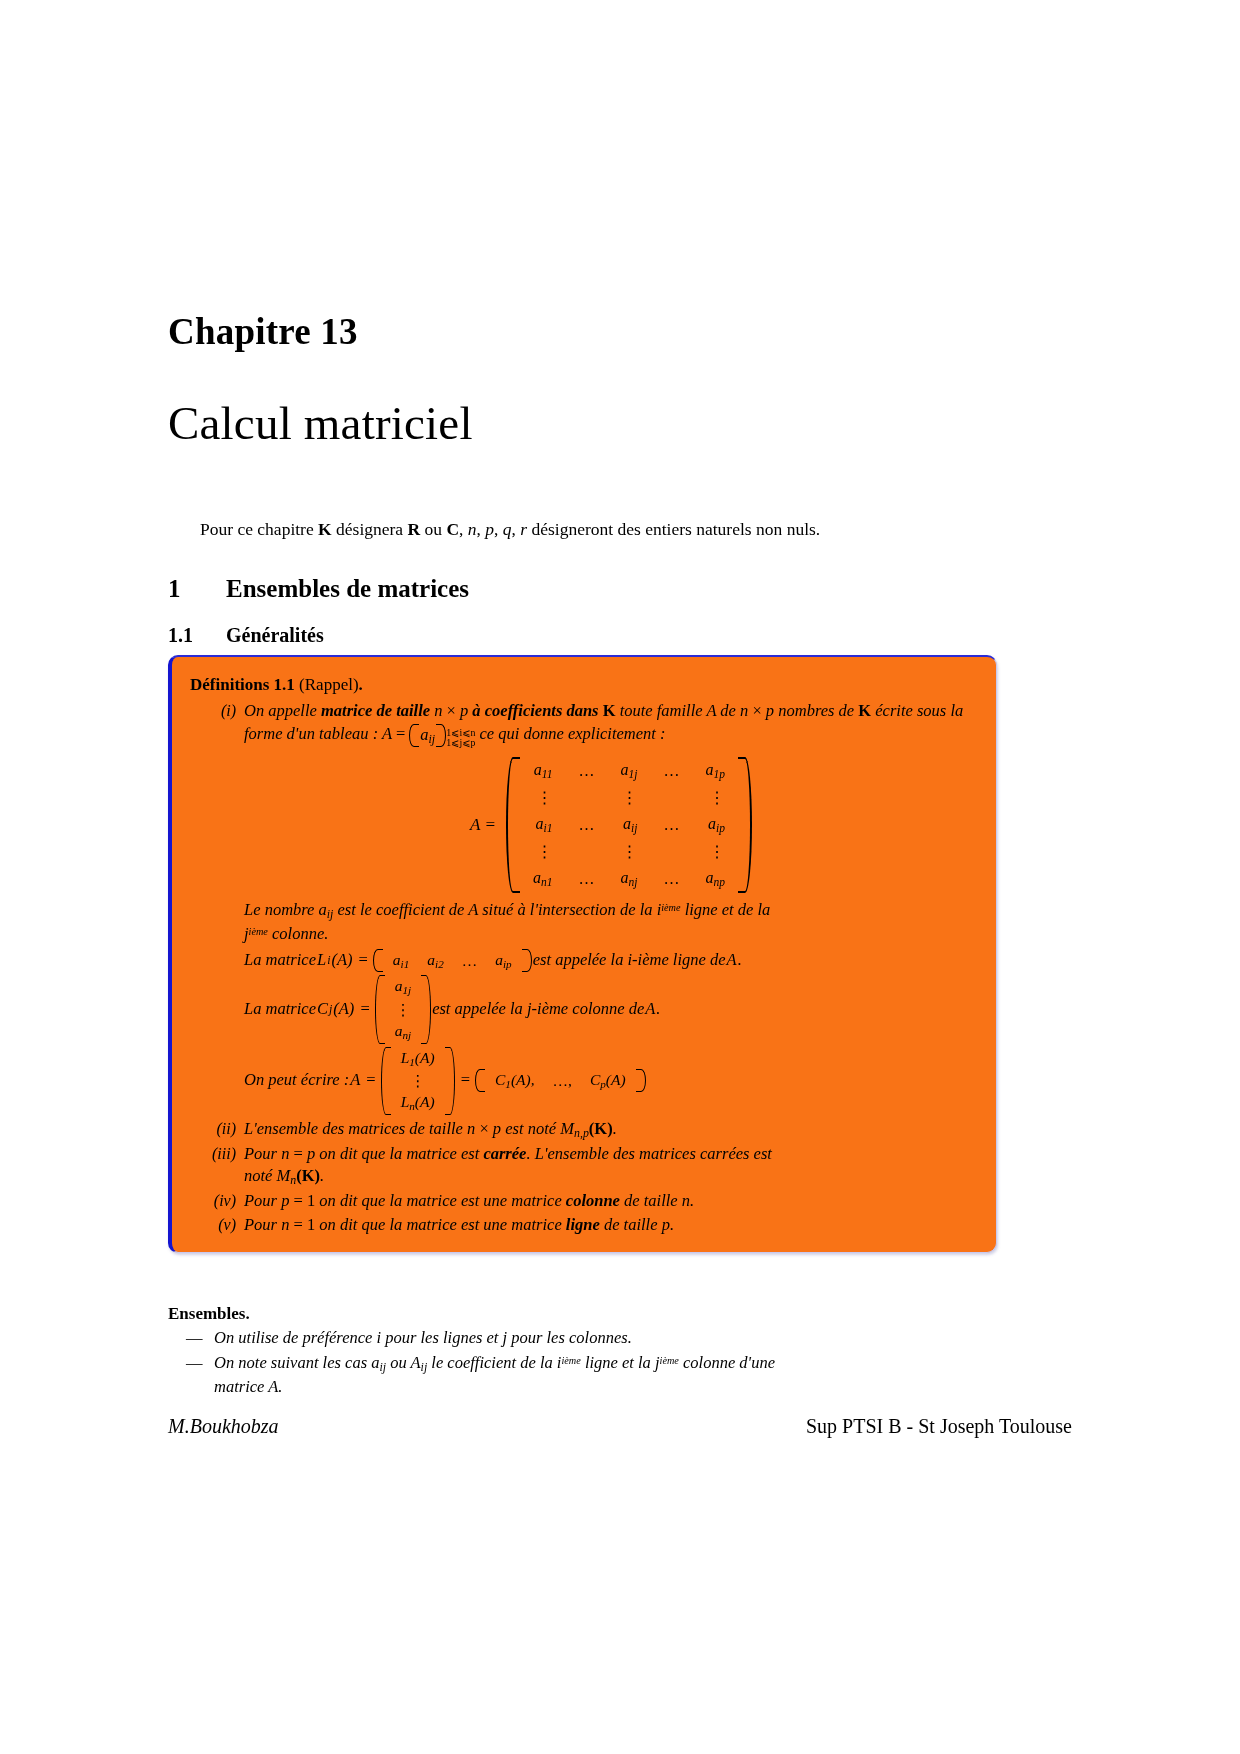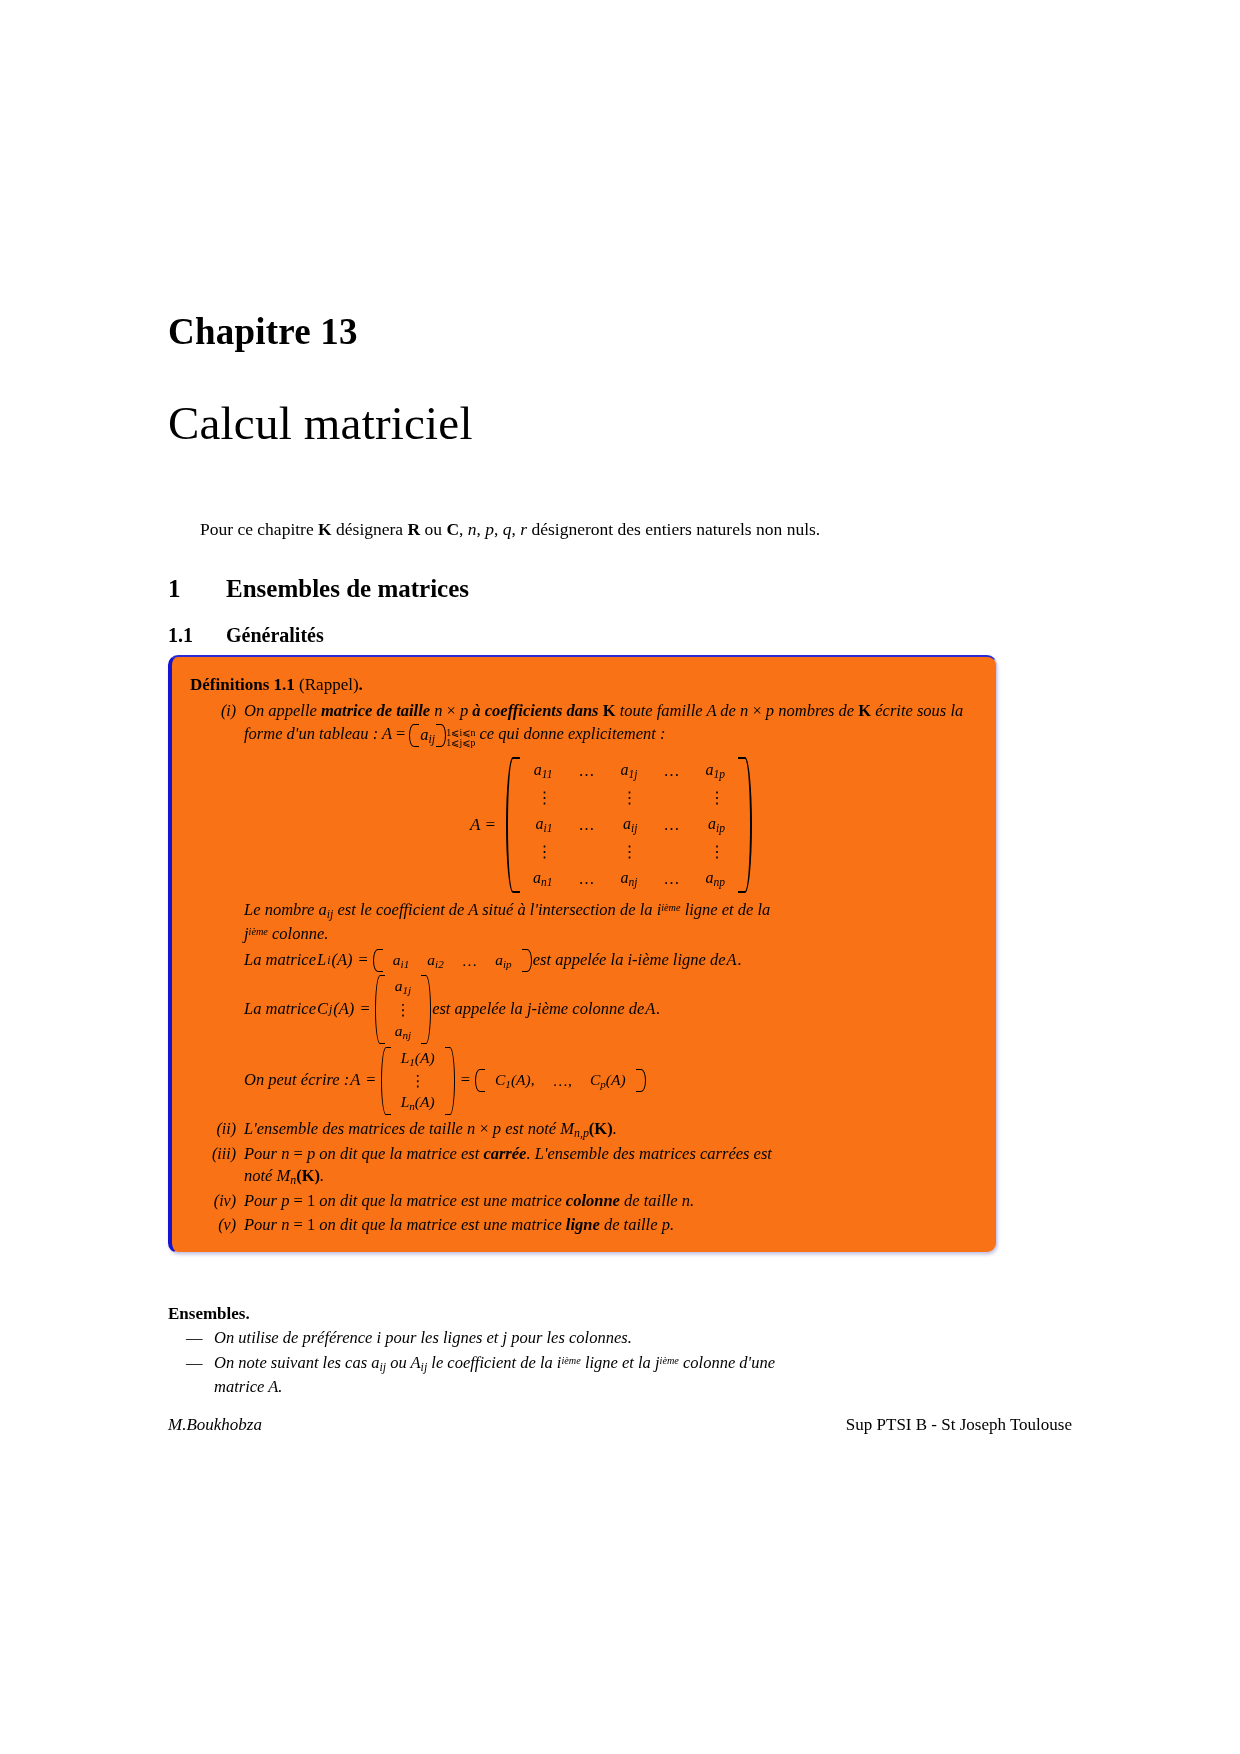--- a/index.html
+++ b/index.html
@@ -119,21 +119,21 @@
     font-size:16.5px; line-height:1.38;
   }
   .remarks .rtitle { font-weight:bold; font-style:normal; font-size:17px; }
   .dashlist { margin:0; padding:0; list-style:none; }
   .dashlist li { position:relative; padding-left:46px; font-style:italic; margin:2px 0; }
   .dashlist li .dash { position:absolute; left:18px; top:0; font-style:normal; }
 
   
   .footer {
     position:absolute; top:1415px; left:0; width:904px;
-    display:flex; justify-content:space-between; font-size:17px;
+    display:flex; justify-content:space-between; font-size:20px;
   }
   .footer .left { font-style:italic; }
   .footer .right { font-style:normal; }
 </style>
 </head>
 <body>
 
 <div class="page">
 
   <div class="chapter-num">Chapitre 13</div>

